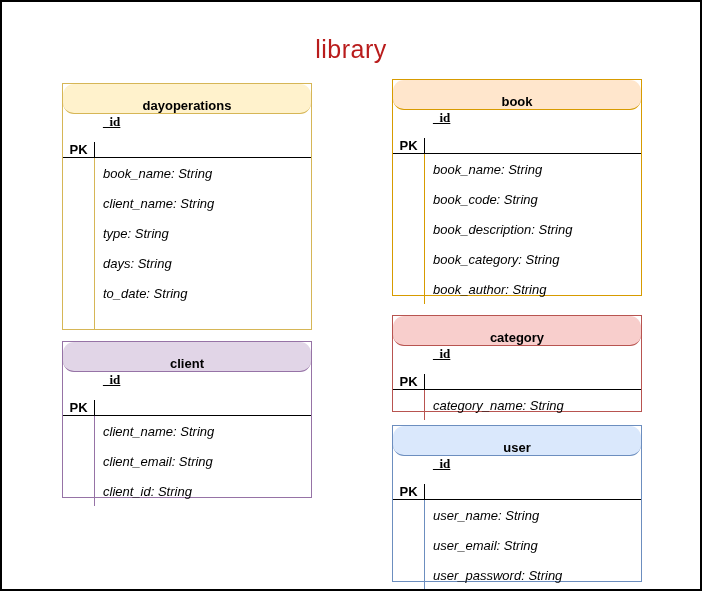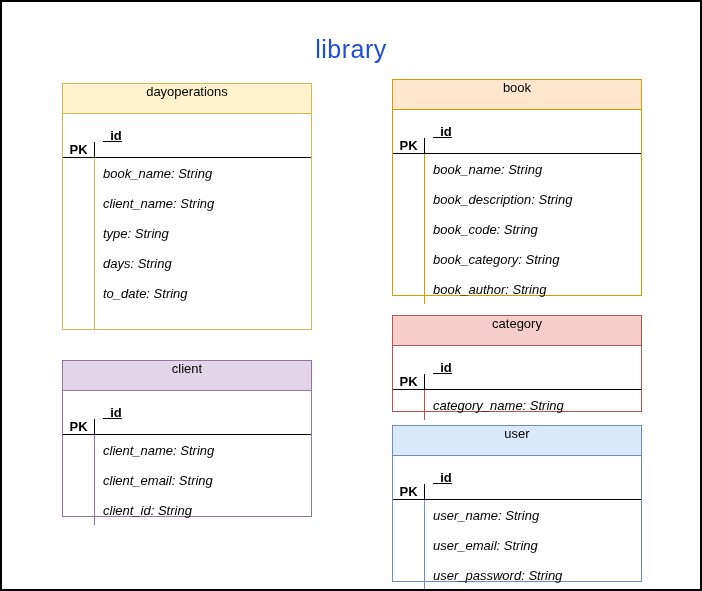--- a/index.html
+++ b/index.html
@@ -18,61 +18,63 @@
     overflow: hidden;
   }
   .diagram-title {
     position: absolute;
     top: 33px;
     left: 0;
     width: 100%;
     text-align: center;
     font-size: 25px;
     font-weight: 400;
-    color: #1d4ed8;
+    color: #b91c1c;
     letter-spacing: 0.5px;
   }
   .er-table {
     position: absolute;
     box-sizing: border-box;
     border: 1px solid var(--stroke);
     background: #ffffff;
     display: flex;
     flex-direction: column;
     font-size: 13px;
     color: #000000;
   }
   .er-header {
     flex: 0 0 29px;
     background: var(--fill);
     border-bottom: 1px solid var(--stroke);
     display: flex;
-    align-items: flex-start;
+    align-items: flex-end;
     justify-content: center;
-    font-weight: 400;
+    font-weight: 700;
+    border-radius: 11px;
   }
   .er-pk-row {
     flex: 0 0 31px;
     display: flex;
     border-bottom: 1px solid #000000;
     font-weight: 700;
   }
   .er-pk-cell {
     flex: 0 0 31px;
     border-right: 1px solid #000000;
     display: flex;
     align-items: center;
     justify-content: center;
     margin-top: 28px;
   }
   .er-id-cell {
     flex: 1;
     display: flex;
-    align-items: center;
+    align-items: flex-start;
     padding-left: 8px;
+    font-family: Liberation Serif, serif;
   }
   .er-id-cell span {
     text-decoration: underline;
   }
   .er-body {
     flex: 1;
     position: relative;
   }
   .er-body::before {
     content: "";
@@ -132,34 +134,34 @@
       <div class="er-pk-cell">PK</div>
       <div class="er-id-cell">
         <span>_id</span>
       </div>
     </div>
     <div class="er-body">
         <div class="er-row">
           <span>book_name: String</span>
         </div>
         <div class="er-row">
+          <span>book_code: String</span>
+        </div>
+        <div class="er-row">
           <span>book_description: String</span>
         </div>
         <div class="er-row">
-          <span>book_code: String</span>
-        </div>
-        <div class="er-row">
           <span>book_category: String</span>
         </div>
         <div class="er-row">
           <span>book_author: String</span>
         </div>
       </div>
   </div>
-    <div class="er-table" style="left: 60px; top: 358px; width: 250px; height: 157px; --fill: #e1d5e7; --stroke: #9673a6;">
+    <div class="er-table" style="left: 60px; top: 339px; width: 250px; height: 157px; --fill: #e1d5e7; --stroke: #9673a6;">
     <div class="er-header">
       <span>client</span>
     </div>
     <div class="er-pk-row">
       <div class="er-pk-cell">PK</div>
       <div class="er-id-cell">
         <span>_id</span>
       </div>
     </div>
     <div class="er-body">

